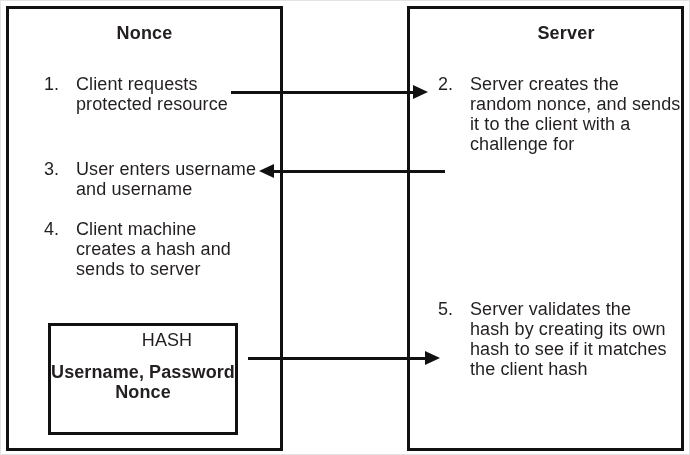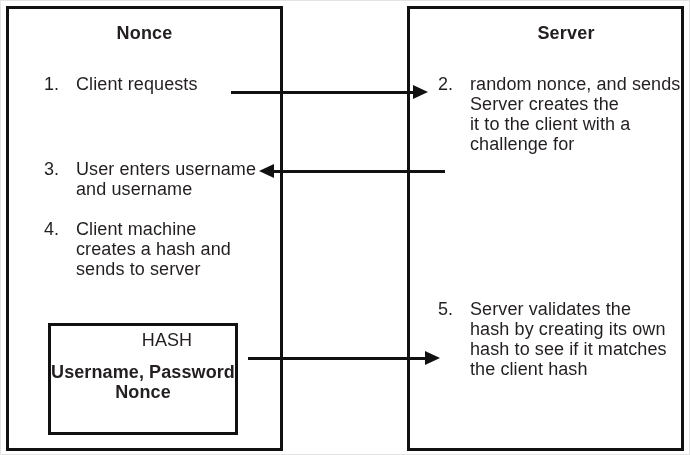--- a/index.html
+++ b/index.html
@@ -95,20 +95,21 @@
   </div>
 
   <div class="actor-box server-box">
     <div class="actor-title">Server</div>
   </div>
 
   <div class="step" style="left:43px; top:73px;">
     <span class="num">1.</span>
     <span class="lines">
       <span class="line">Client requests</span>
+      <span class="line">protected resource</span>
     </span>
   </div>
 
   <div class="step" style="left:43px; top:158px;">
     <span class="num">3.</span>
     <span class="lines">
       <span class="line">User enters username</span>
       <span class="line">and username</span>
     </span>
   </div>
@@ -118,22 +119,22 @@
     <span class="lines">
       <span class="line">Client machine</span>
       <span class="line">creates a hash and</span>
       <span class="line">sends to server</span>
     </span>
   </div>
 
   <div class="step" style="left:437px; top:73px;">
     <span class="num">2.</span>
     <span class="lines">
+      <span class="line">Server creates the</span>
       <span class="line">random nonce, and sends</span>
-      <span class="line">Server creates the</span>
       <span class="line">it to the client with a</span>
       <span class="line">challenge for</span>
     </span>
   </div>
 
   <div class="step" style="left:437px; top:298px;">
     <span class="num">5.</span>
     <span class="lines">
       <span class="line">Server validates the</span>
       <span class="line">hash by creating its own</span>

